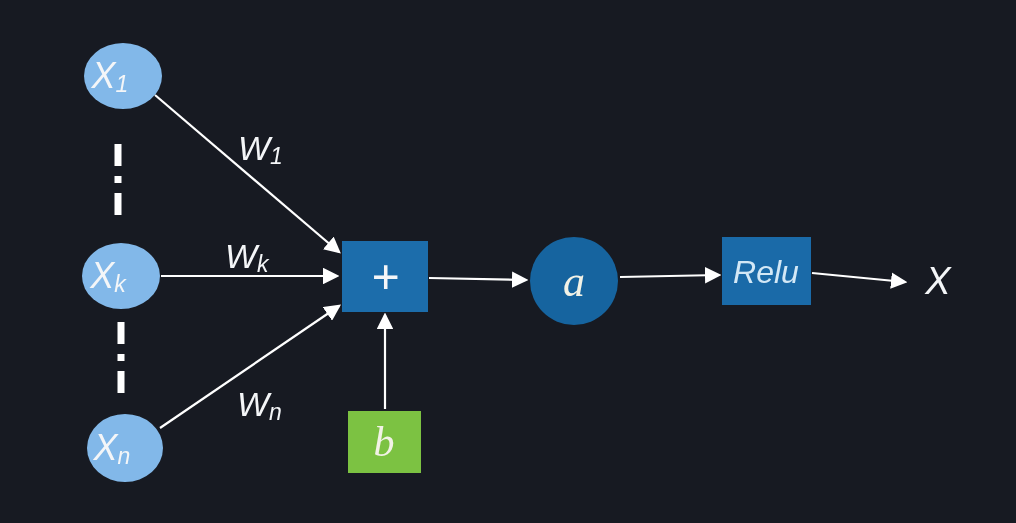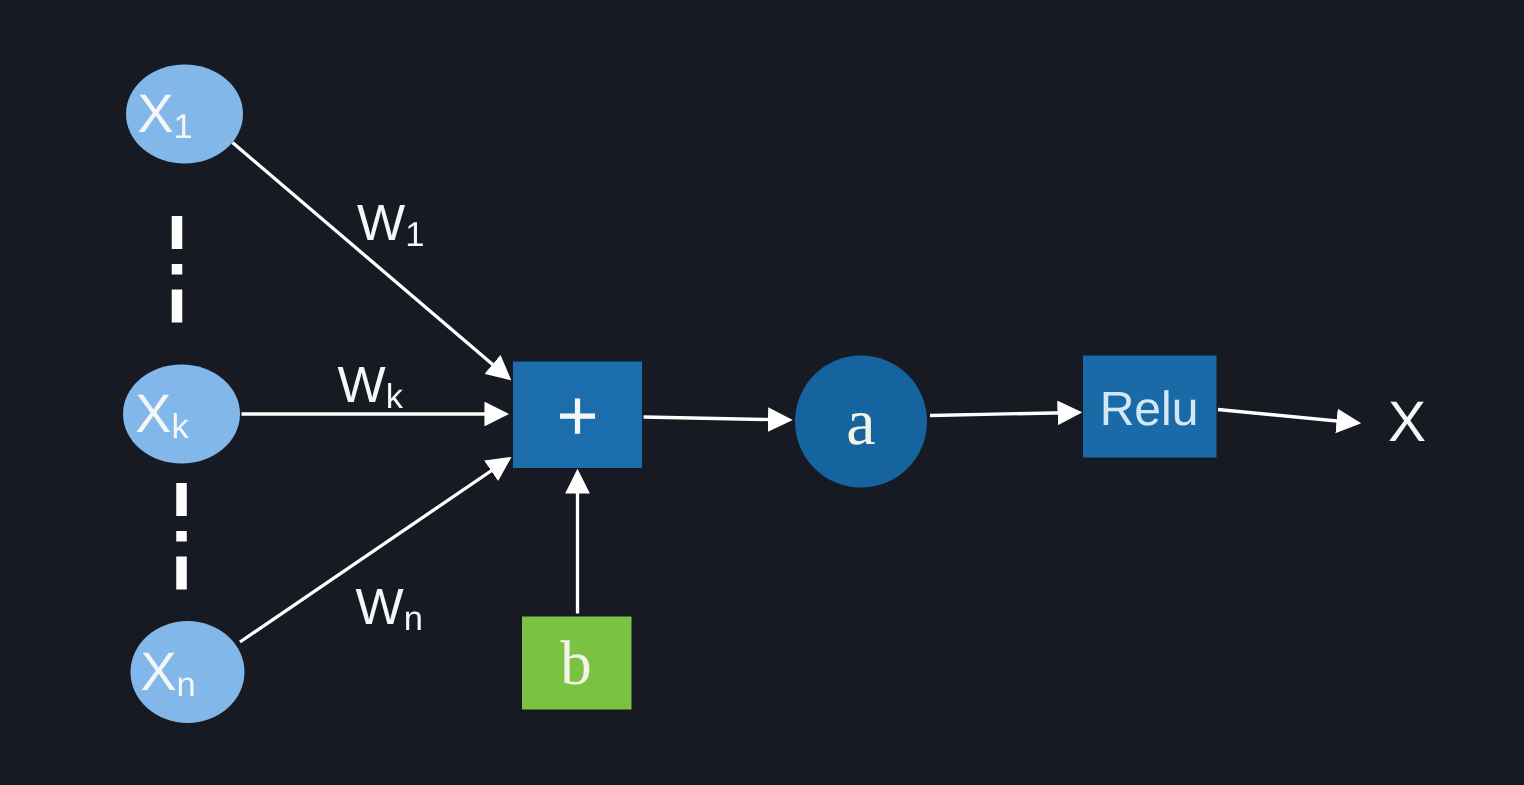--- a/index.html
+++ b/index.html
@@ -6,20 +6,21 @@
     margin: 0;
     padding: 0;
     background: #0d0f15;
     font-family: "Liberation Sans", sans-serif;
   }
   .canvas {
     position: relative;
     width: 1016px;
     height: 523px;
     overflow: hidden;
+    font-style: italic;
   }
   svg { display: block; }
 
   
   .node-text {
     font-family: "Liberation Sans", sans-serif;
     fill: #f4f6f8;
   }
   .serif-text {
     font-family: "Liberation Serif", serif;

